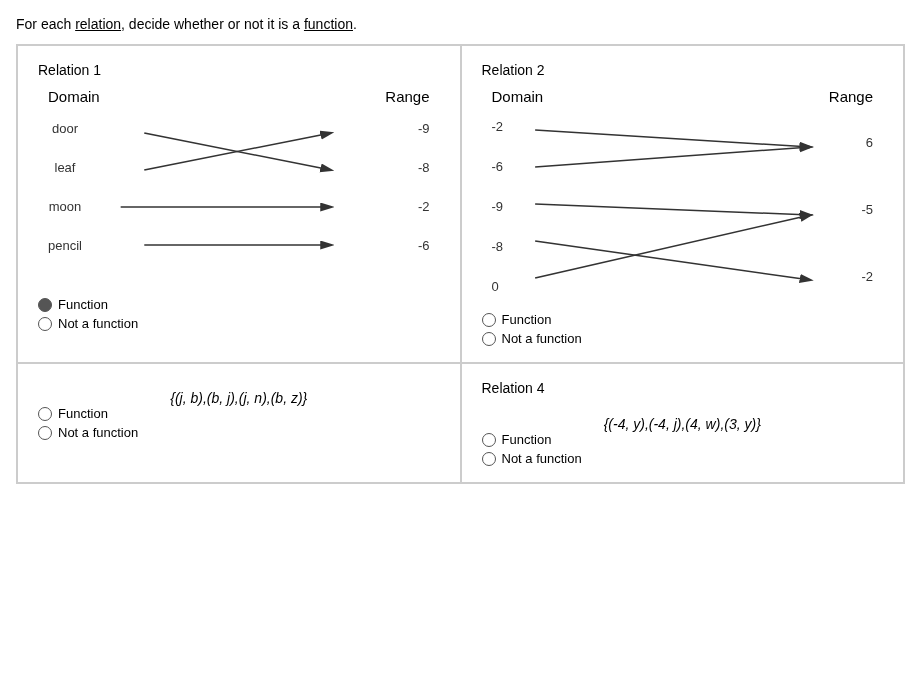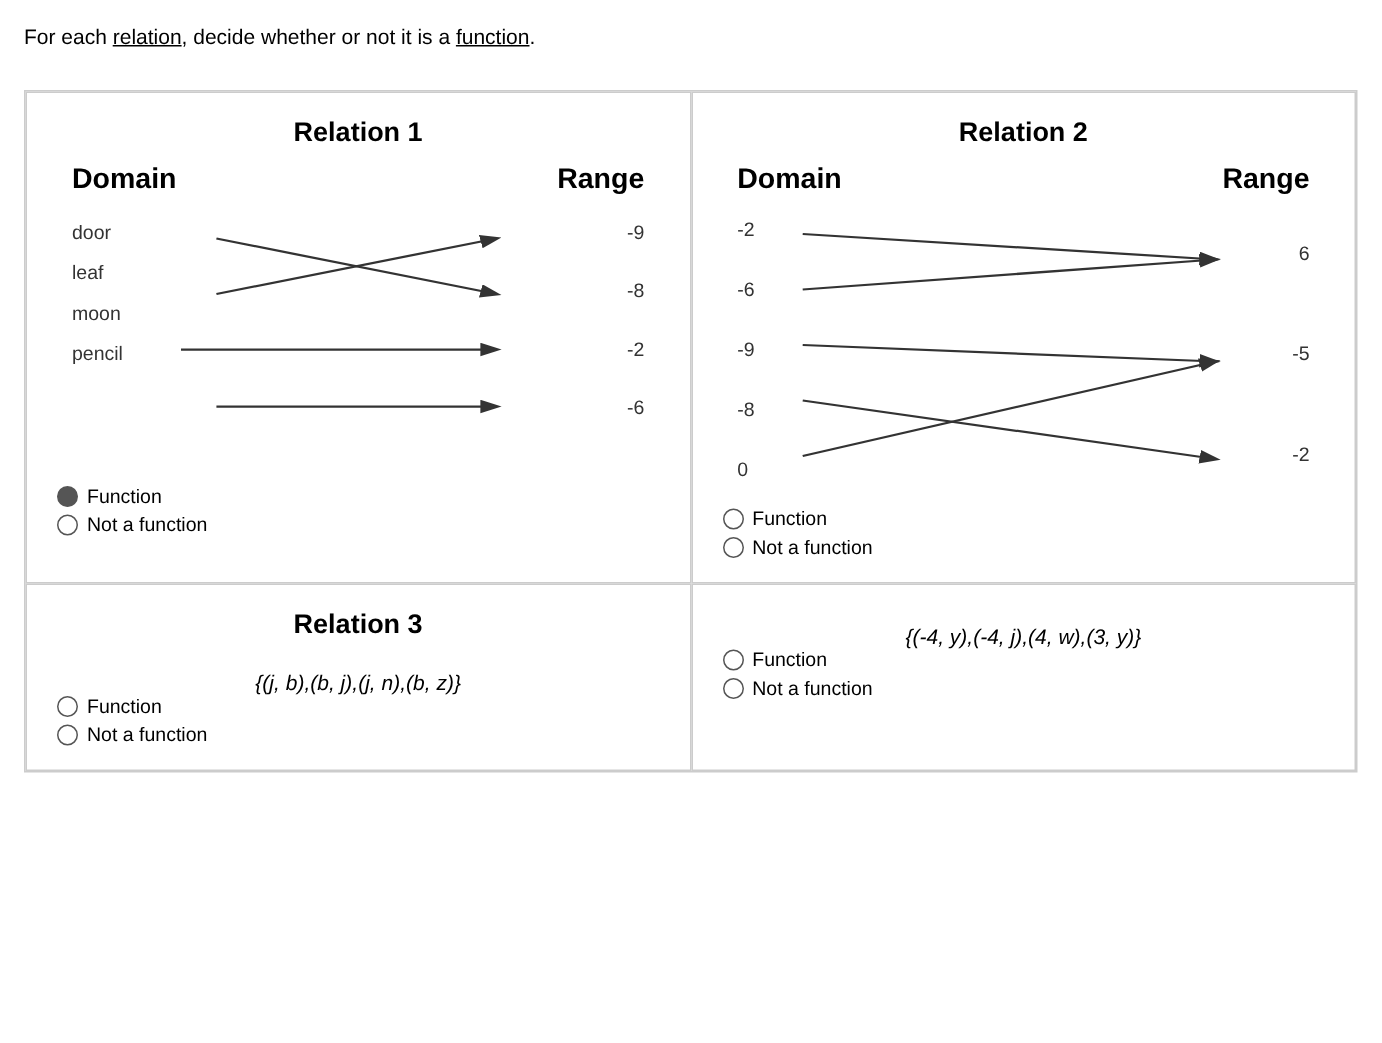--- a/index.html
+++ b/index.html
@@ -4,57 +4,57 @@
   <style>
     * { box-sizing: border-box; margin: 0; padding: 0; }
     body {
       font-family: Arial, sans-serif;
       background: #fff;
       padding: 16px;
       font-size: 14px;
       color: #000;
     }
     .intro {
-      margin-bottom: 28px;
+      margin-bottom: 12px;
       font-size: 14px;
     }
     .intro u { text-decoration: underline; }
     .grid {
       display: grid;
       grid-template-columns: 1fr 1fr;
       grid-template-rows: auto auto;
       border: 1px solid #ccc;
     }
     .cell {
       border: 1px solid #ccc;
       padding: 16px 20px 16px 20px;
     }
     .relation-title {
-      text-align: center;
-      font-weight: bold;
-      font-size: 18px;
+      text-align: left;
+      font-weight: normal;
+      font-size: 14px;
       margin-bottom: 10px;
     }
     .diagram-area {
       position: relative;
       height: 170px;
       margin-bottom: 12px;
     }
     .d-label {
       font-size: 13px;
       color: #333;
     }
     .r-label {
       font-size: 13px;
       color: #333;
       text-align: right;
     }
     .col-header {
-      font-size: 19px;
-      font-weight: bold;
+      font-size: 15px;
+      font-weight: normal;
       margin-bottom: 6px;
     }
     .arrows-svg {
       position: absolute;
       top: 0; left: 0;
       width: 100%; height: 100%;
       overflow: visible;
     }
     .radio-group {
       display: flex;
@@ -112,21 +112,21 @@
         </defs>
 
         <line x1="90" y1="18" x2="248" y2="55" stroke="#333" stroke-width="1.5" marker-end="url(#arr1)"></line>
 
         <line x1="90" y1="55" x2="248" y2="18" stroke="#333" stroke-width="1.5" marker-end="url(#arr1)"></line>
 
         <line x1="70" y1="92" x2="248" y2="92" stroke="#333" stroke-width="1.5" marker-end="url(#arr1)"></line>
 
         <line x1="90" y1="130" x2="248" y2="130" stroke="#333" stroke-width="1.5" marker-end="url(#arr1)"></line>
       </svg>
-      <div style="position:absolute; left:10px; top:6px; display:flex; flex-direction:column; gap:12px;">
+      <div style="position:absolute; left:10px; top:6px; display:flex; flex-direction:column; gap:24px;text-align:center;">
         <span class="d-label">door</span>
         <span class="d-label">leaf</span>
         <span class="d-label">moon</span>
         <span class="d-label">pencil</span>
       </div>
       <div style="position:absolute; right:10px; top:6px; display:flex; flex-direction:column; gap:24px; align-items:flex-end;">
         <span class="r-label">-9</span>
         <span class="r-label">-8</span>
         <span class="r-label">-2</span>
         <span class="r-label">-6</span>
@@ -187,37 +187,37 @@
         <span>Function</span>
       </label>
       <label class="radio-row">
         <span class="radio-circle"></span>
         <span>Not a function</span>
       </label>
     </div>
   </div>
 
   <div class="cell">
-    <div class="relation-title">Relation 3</div>
     <div class="set-area">
       <span class="set-text">{(<i>j</i>, <i>b</i>),(<i>b</i>, <i>j</i>),(<i>j</i>, <i>n</i>),(<i>b</i>, <i>z</i>)}</span>
     </div>
     <div class="radio-group">
       <label class="radio-row">
         <span class="radio-circle"></span>
         <span>Function</span>
       </label>
       <label class="radio-row">
         <span class="radio-circle"></span>
         <span>Not a function</span>
       </label>
     </div>
   </div>
 
   <div class="cell">
+    <div class="relation-title">Relation 4</div>
     <div class="set-area">
       <span class="set-text">{(-4, <i>y</i>),(-4, <i>j</i>),(4, <i>w</i>),(3, <i>y</i>)}</span>
     </div>
     <div class="radio-group">
       <label class="radio-row">
         <span class="radio-circle"></span>
         <span>Function</span>
       </label>
       <label class="radio-row">
         <span class="radio-circle"></span>

